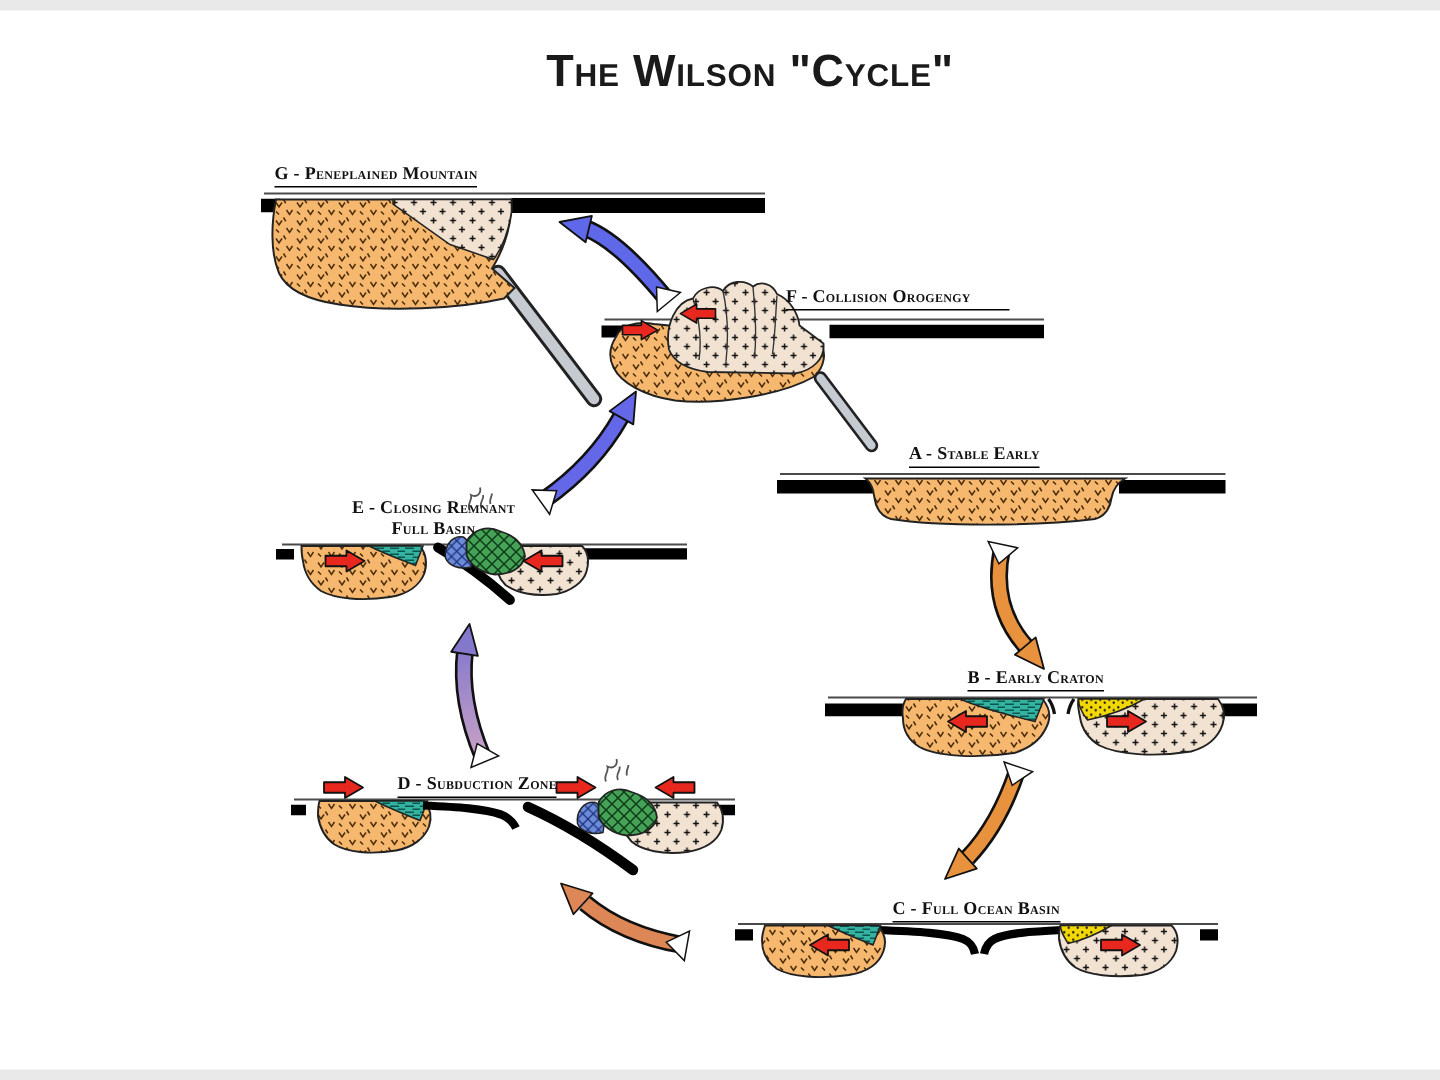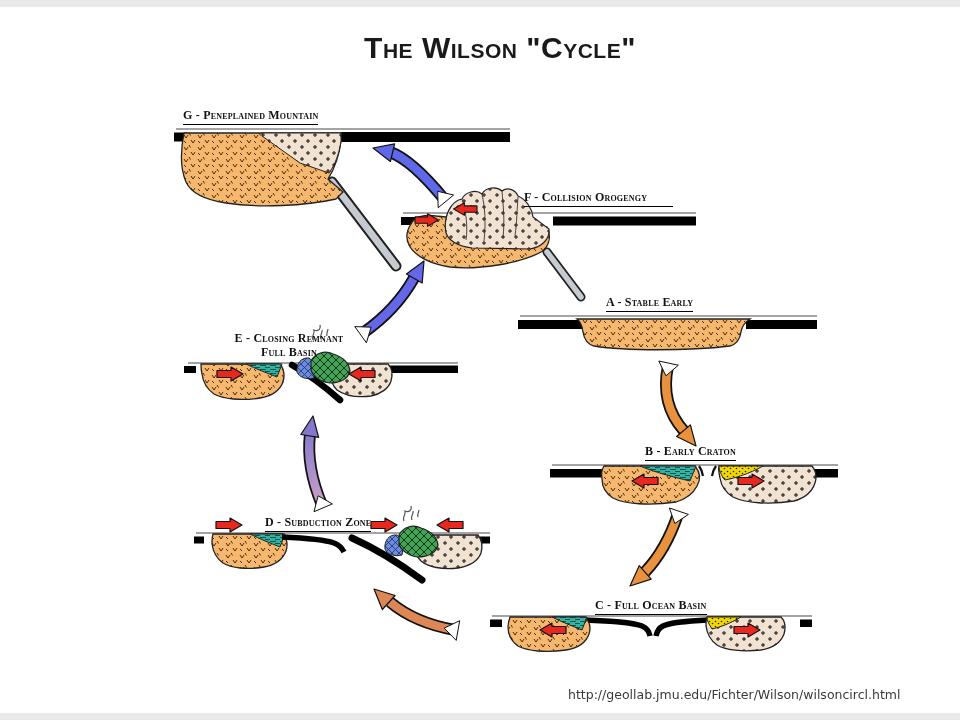--- a/index.html
+++ b/index.html
@@ -211,14 +211,13 @@
   <div class="lbl lbl-f"><span class="u">F - Collision Orogengy</span></div>
   <div class="lbl lbl-a"><span class="u">A - Stable Early</span></div>
   <div class="lbl lbl-b"><span class="u">B - Early Craton</span></div>
   <div class="lbl lbl-c"><span class="u">C - Full Ocean Basin</span></div>
   <div class="lbl lbl-d"><span class="u">D - Subduction Zone</span></div>
   <div class="lbl lbl-e">
     <span>E - Closing Remnant</span>
     <span>Full Basin</span>
   </div>
 
-  <div class="url">http://geollab.jmu.edu/Fichter/Wilson/wilsoncircl.html</div>
 </div>
 
 </body></html>

